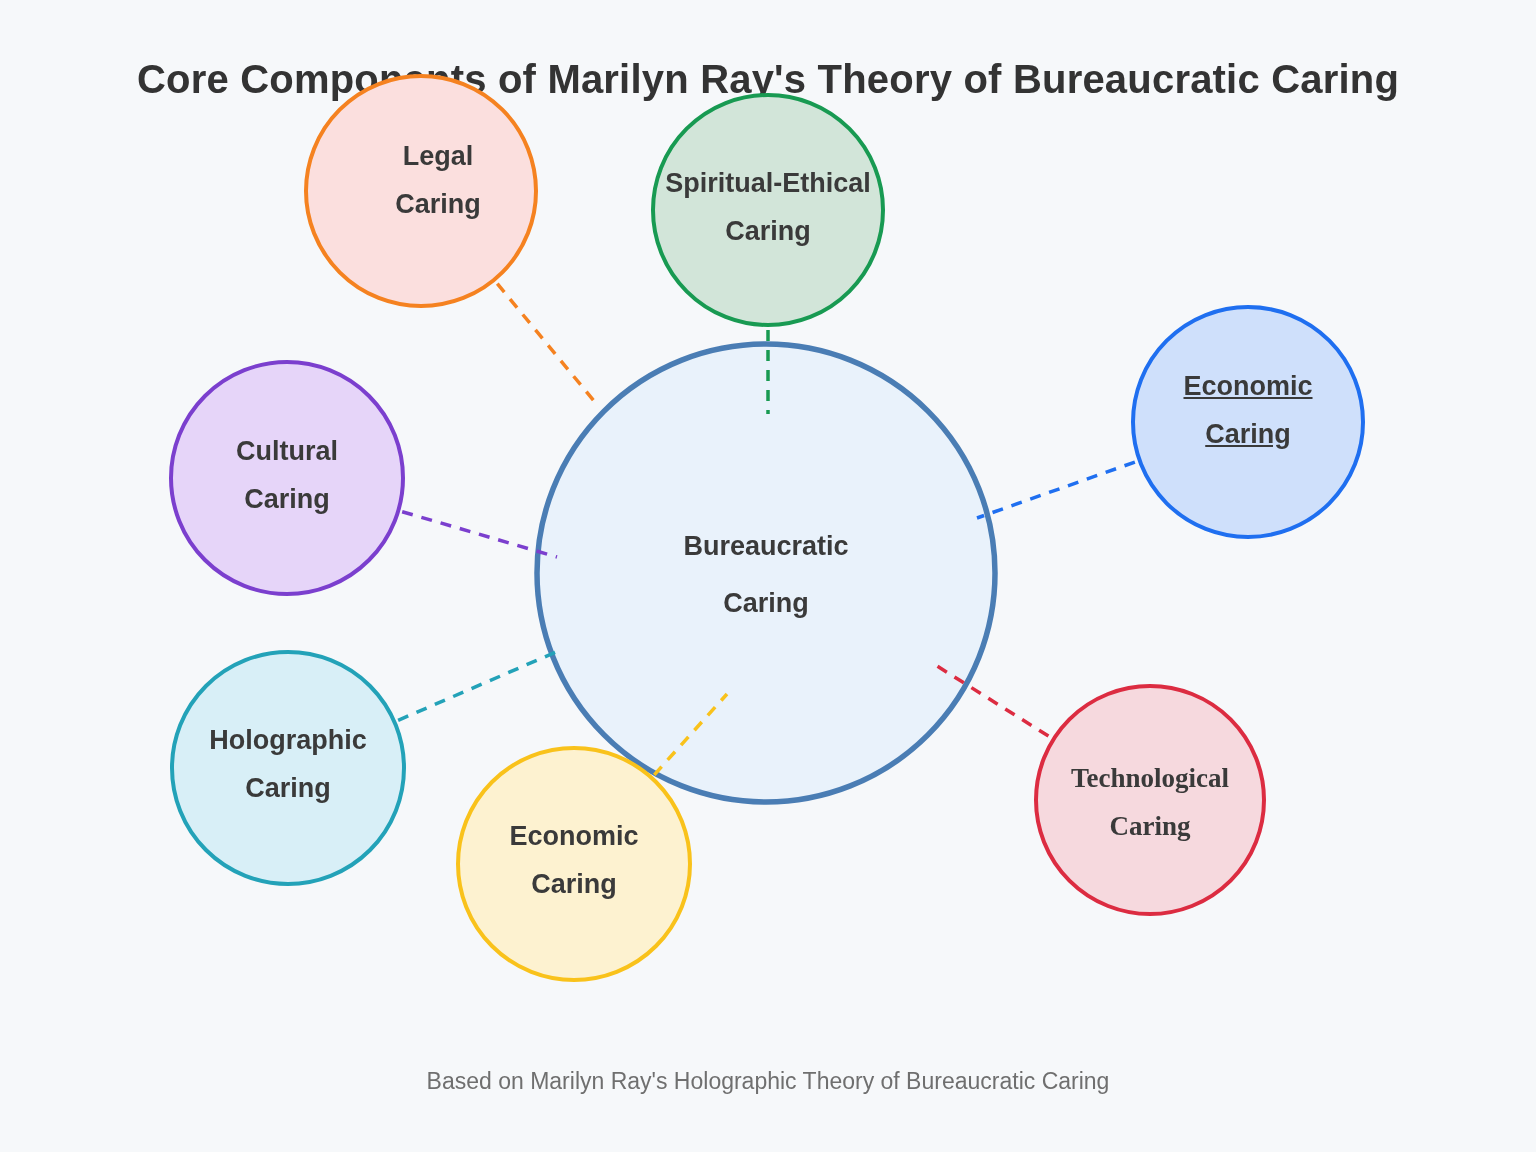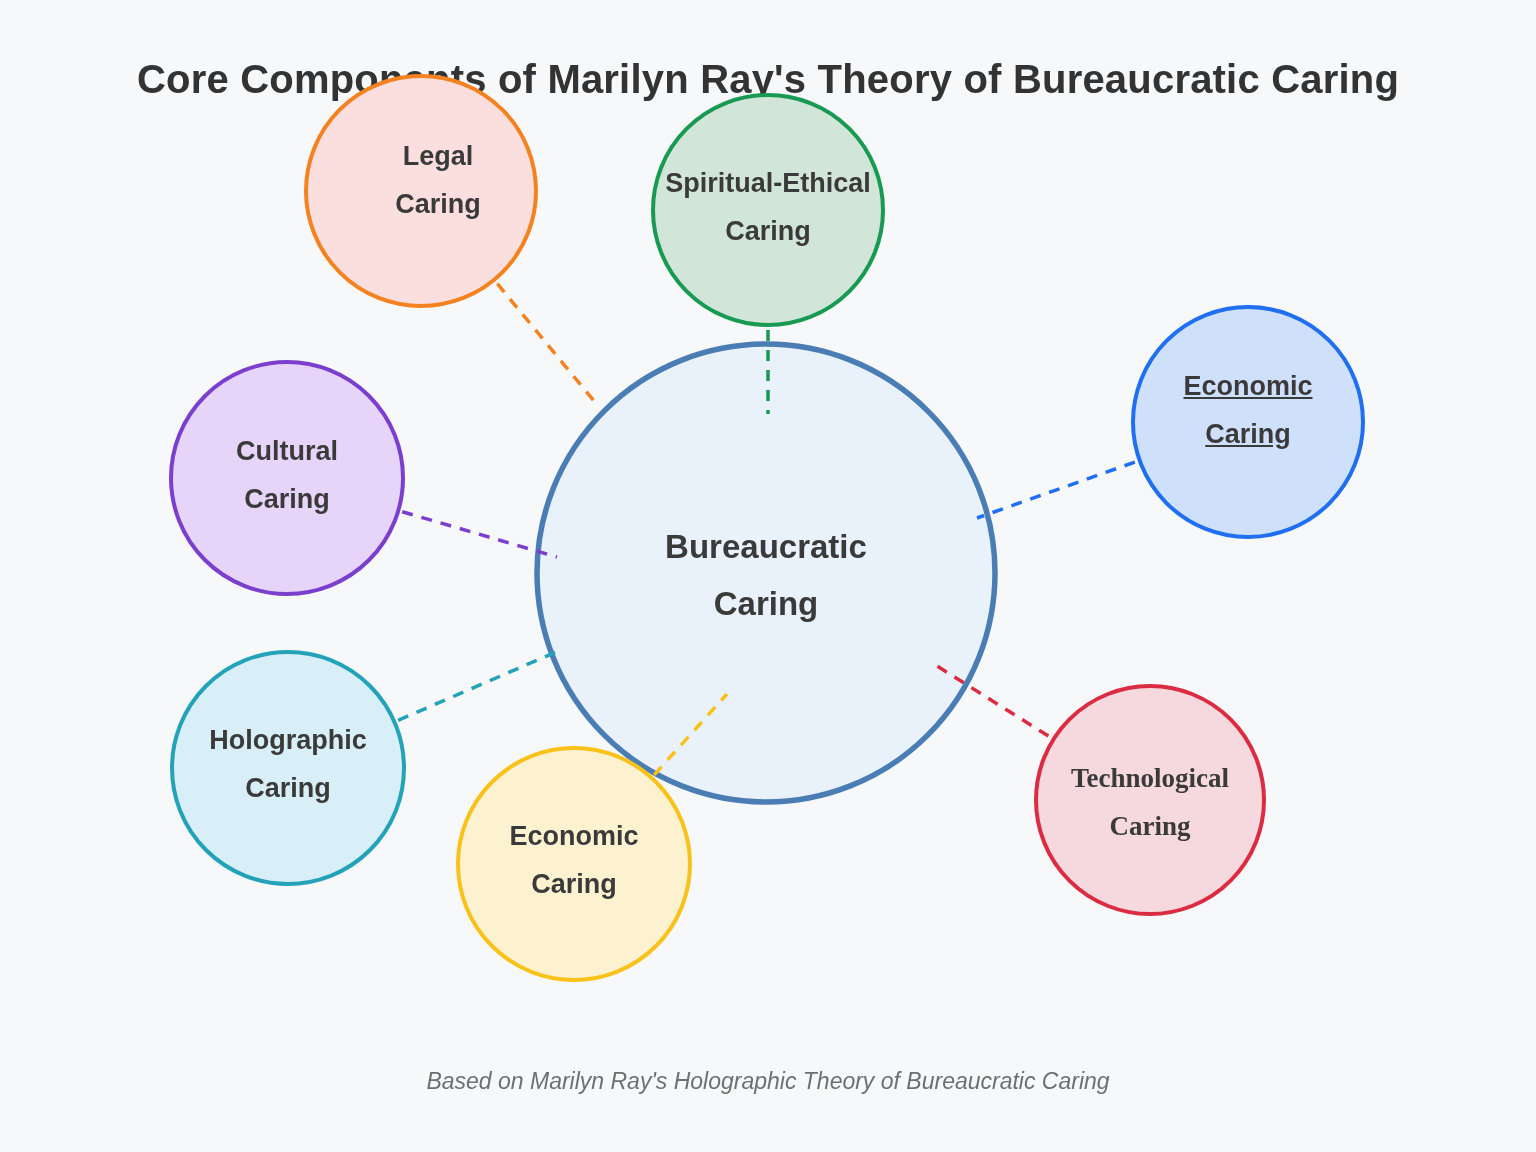--- a/index.html
+++ b/index.html
@@ -23,21 +23,20 @@
     text-align: center;
     font-size: 40px; font-weight: 700;
     color: var(--title-text);
     letter-spacing: 0.2px;
     z-index: 1;
   }
   .footer-note {
     position: absolute;
     top: 1068px; left: 0; width: 100%;
     text-align: center;
-    font-style: italic;
     font-size: 23px;
     color: var(--footer-text);
     z-index: 1;
   }
 
   .diagram-svg {
     position: absolute;
     top: 0; left: 0;
     z-index: 2;
   }
@@ -46,21 +45,21 @@
     position: absolute;
     transform: translate(-50%, -50%);
     text-align: center;
     font-weight: 700;
     color: var(--node-label-text);
     z-index: 3;
     white-space: nowrap;
     pointer-events: none;
   }
   .node-label.satellite { font-size: 27px; line-height: 48px; }
-  .node-label.central   { font-size: 33px; line-height: 57px; }
+  .node-label.central   { font-size: 27px; line-height: 57px; }
   .node-label span { display: block; }
 </style>
 </head>
 <body>
 
 <div class="stage">
 
   <div class="page-title">Core Components of Marilyn Ray's Theory of Bureaucratic Caring</div>
 
   <svg class="diagram-svg" width="1536" height="1152" viewBox="0 0 1536 1152">

